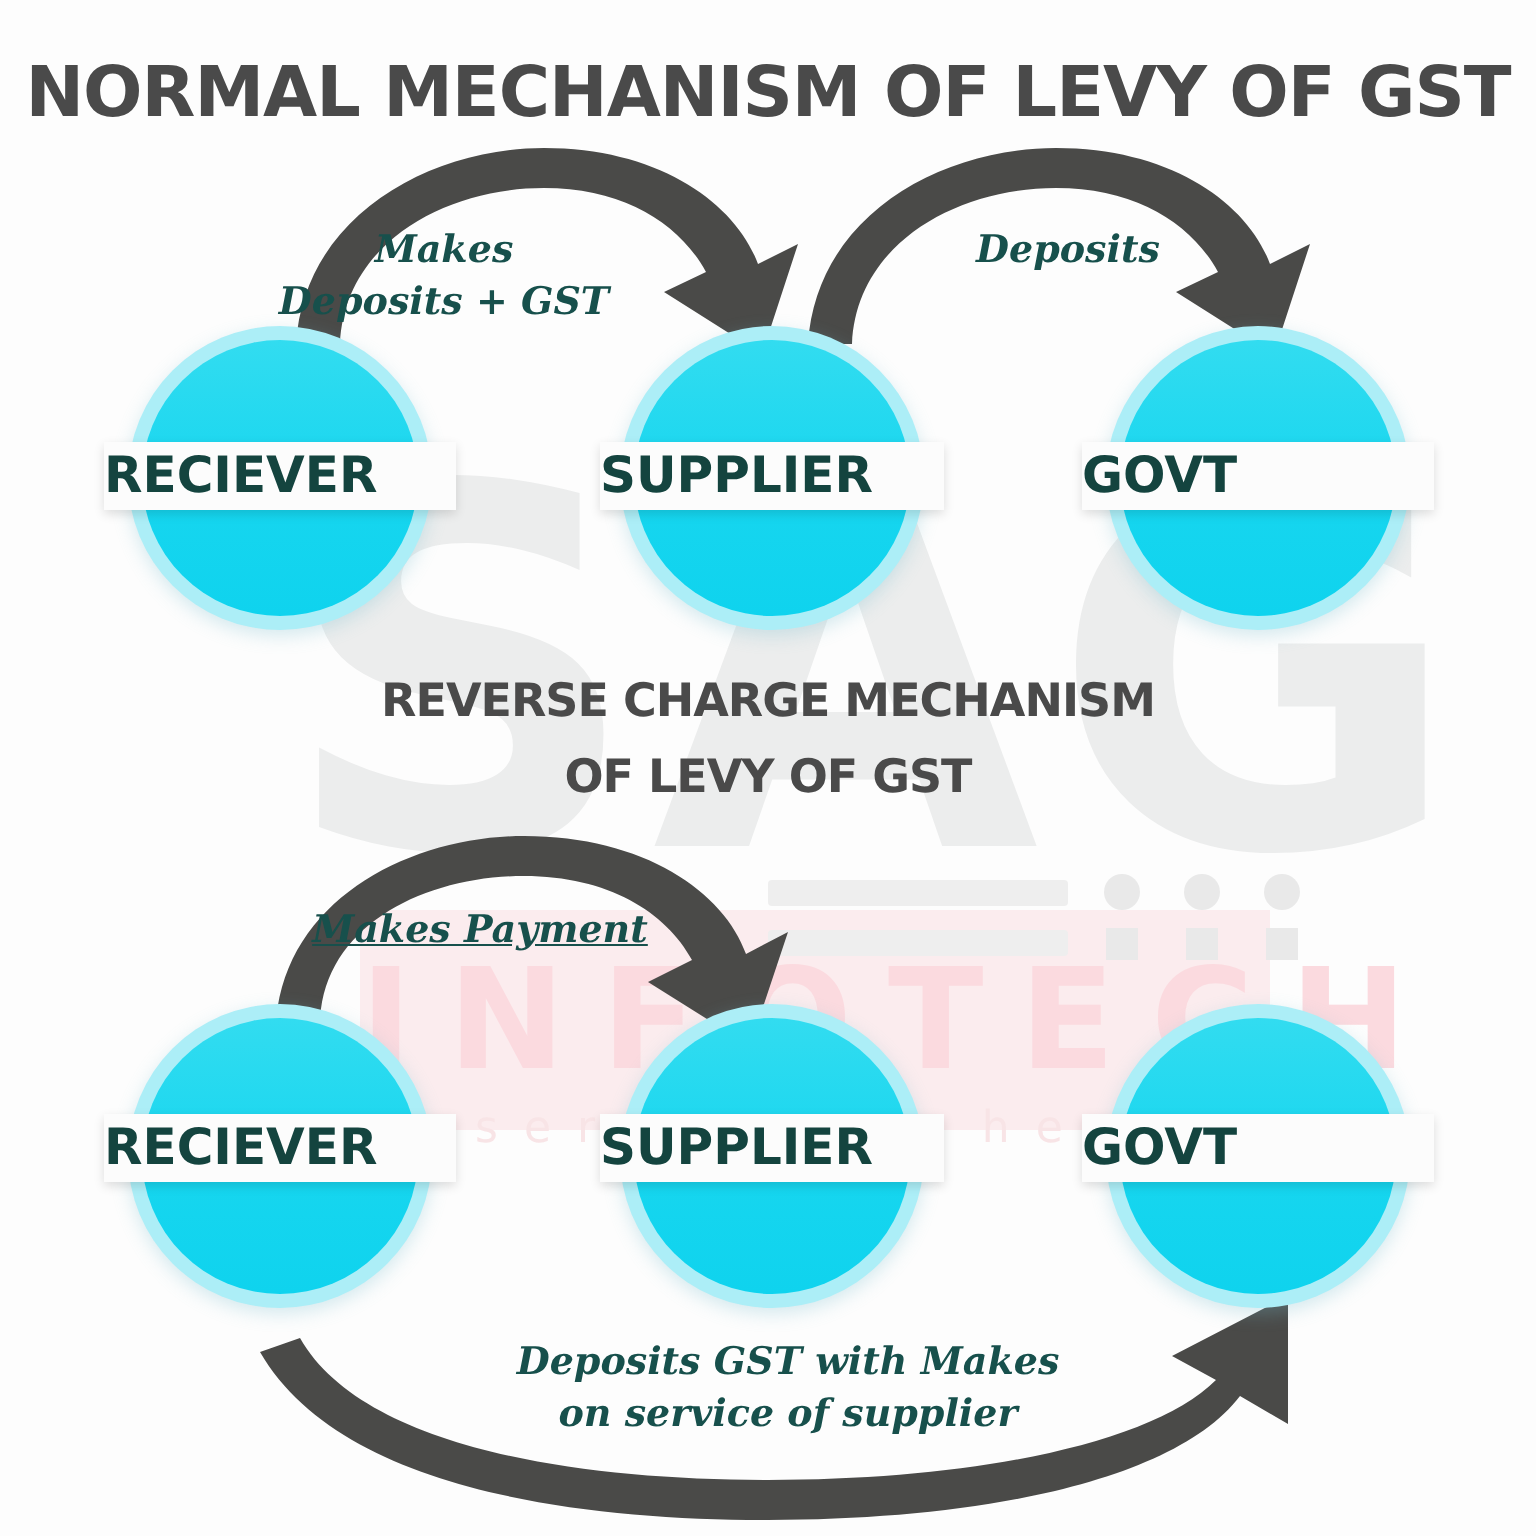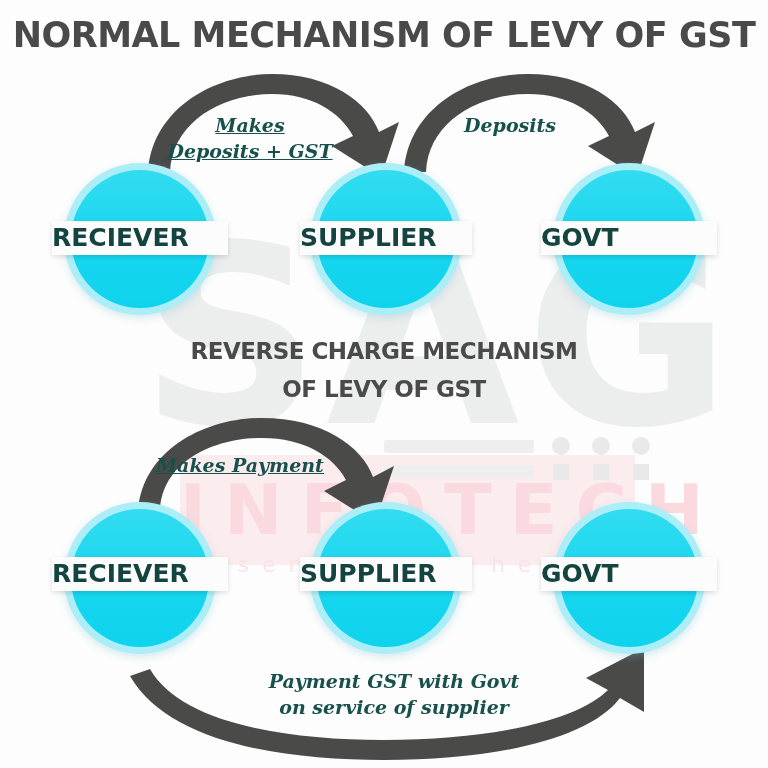--- a/index.html
+++ b/index.html
@@ -101,21 +101,21 @@
     position: absolute;
     width: 768px;
     text-align: center;
     color: #4a4a4a;
     font-family: "DejaVu Sans", sans-serif;
     font-weight: bold;
     letter-spacing: -0.5px;
     z-index: 4;
   }
   #title-1 {
-    top: 14px;
+    top: 26px;
     font-size: 35px;
     line-height: 42px;
   }
   #title-2 {
     top: 332px;
     font-size: 23px;
     line-height: 38px;
   }
 
   
@@ -213,26 +213,26 @@
              C 586 74, 624 102, 635 132
              L 655 122
              L 637 177
              L 588 146
              L 609 136
              C 596 112, 568 94, 528 94
              C 478 94, 428 122, 426 172
              Z" fill="#4a4a48"></path>
   </svg>
 
-  <div class="arrow-label two-line" style="left:140px; top:112px; width:220px;text-decoration:underline;">
+  <div class="arrow-label two-line" style="left:112px; top:112px; width:220px;">
     <div>Makes</div>
     <div>Deposits + GST</div>
   </div>
 
-  <div class="arrow-label two-line" style="left:400px; top:112px; width:220px;">
+  <div class="arrow-label two-line" style="left:424px; top:112px; width:220px;">
     <div>Deposits</div>
   </div>
 
   <div class="node" style="left:64px; top:163px; width:152px; height:152px;">
     <div class="halo"></div>
     <div class="core"></div>
   </div>
   <div class="node-label" style="left:52px; top:221px; width:176px;">RECIEVER</div>
 
   <div class="node" style="left:310px; top:163px; width:152px; height:152px;">
@@ -276,21 +276,21 @@
              C 576 722, 486 740, 384 740
              C 282 740, 180 722, 150 669
              Z" fill="#4a4a48"></path>
   </svg>
 
   <div class="arrow-label two-line" style="left:120px; top:452px; width:240px;text-decoration:underline;">
     <div>Makes Payment</div>
   </div>
 
   <div class="arrow-label two-line" style="left:254px; top:668px; width:280px;">
-    <div>Payment GST with Govt</div>
+    <div>Deposits GST with Makes</div>
     <div>on service of supplier</div>
   </div>
 
   <div class="node" style="left:64px; top:502px; width:152px; height:152px;">
     <div class="halo"></div>
     <div class="core"></div>
   </div>
   <div class="node-label" style="left:52px; top:557px; width:176px;">RECIEVER</div>
 
   <div class="node" style="left:310px; top:502px; width:152px; height:152px;">

